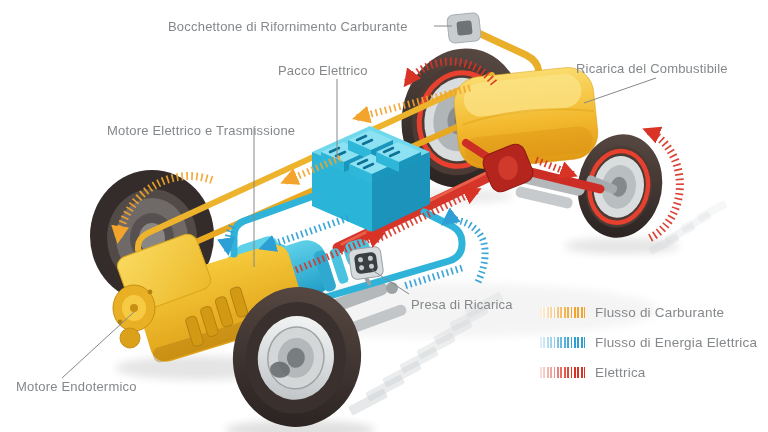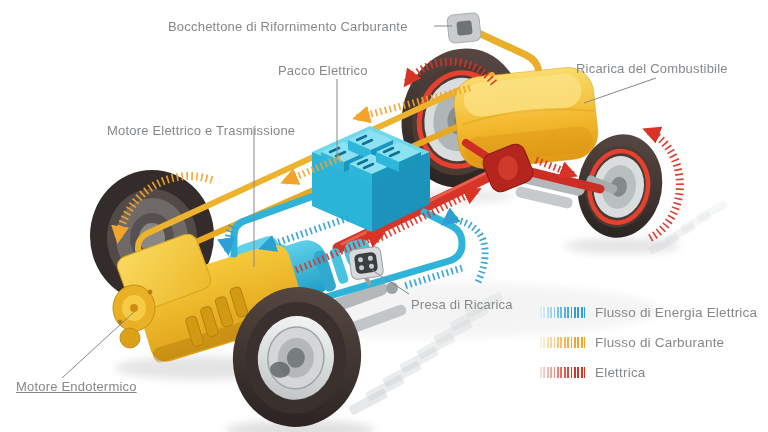--- a/index.html
+++ b/index.html
@@ -276,30 +276,30 @@
       <line class="pointer" x1="409" y1="294" x2="372" y2="270"></line>
       <line class="pointer" x1="62" y1="378" x2="134" y2="312"></line>
     </g>
   </svg>
 
   <div class="lbl lbl-right" style="left:168px;top:19px;width:266px;">Bocchettone di Rifornimento Carburante</div>
   <div class="lbl" style="left:278px;top:63px;">Pacco Elettrico</div>
   <div class="lbl" style="left:107px;top:123px;">Motore Elettrico e Trasmissione</div>
   <div class="lbl" style="left:576px;top:61px;">Ricarica del Combustibile</div>
   <div class="lbl" style="left:411px;top:287px;margin-top:10px;">Presa di Ricarica</div>
-  <div class="lbl" style="left:16px;top:379px;text-decoration:underline;">Motore Endotermico</div>
+  <div class="lbl" style="left:16px;top:379px;">Motore Endotermico</div>
 
   <div class="legend">
+    <div class="legend-row">
+      <span class="swatch" style="--c: #f2a42c;"></span>
+      <span class="legend-label">Flusso di Carburante</span>
+    </div>
     <div class="legend-row">
       <span class="swatch" style="--c: #2e9fd4;"></span>
       <span class="legend-label">Flusso di Energia Elettrica</span>
-    </div>
-    <div class="legend-row">
-      <span class="swatch" style="--c: #f2a42c;"></span>
-      <span class="legend-label">Flusso di Carburante</span>
     </div>
     <div class="legend-row">
       <span class="swatch" style="--c: #d93325;"></span>
       <span class="legend-label">Elettrica</span>
     </div>
   </div>
 
 </div>
 
 </body></html>

